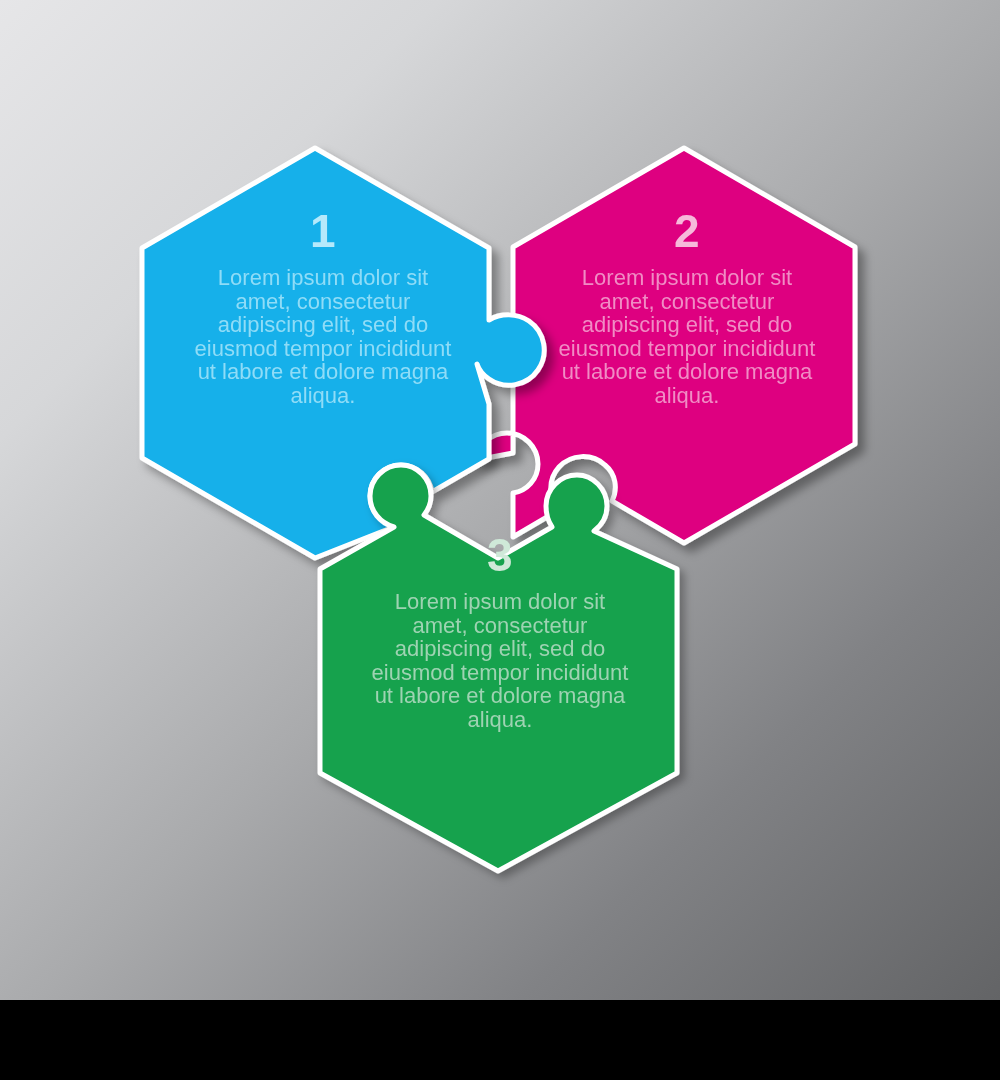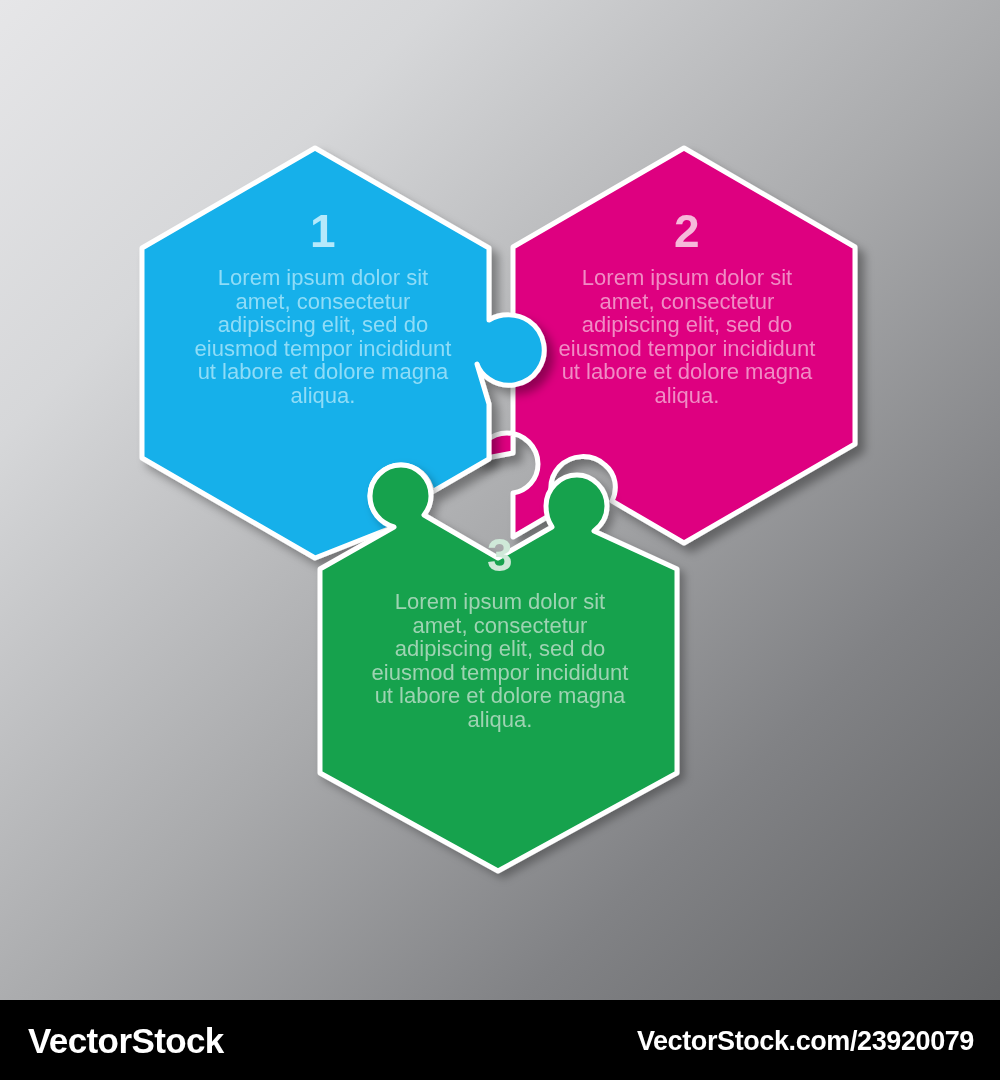--- a/index.html
+++ b/index.html
@@ -182,17 +182,15 @@
     </div>
 
     <div class="piece-text" id="text-3">
       <div class="piece-num">3</div>
       <div class="piece-body">Lorem ipsum dolor sit amet, consectetur adipiscing elit, sed do eiusmod tempor incididunt ut labore et dolore magna aliqua.</div>
     </div>
 
   </div>
 
   <div id="footer">
-    <div id="brand">VectorStock</div>
-    <div id="source-url">VectorStock.com/23920079</div>
   </div>
 
 </div>
 
 </body></html>

